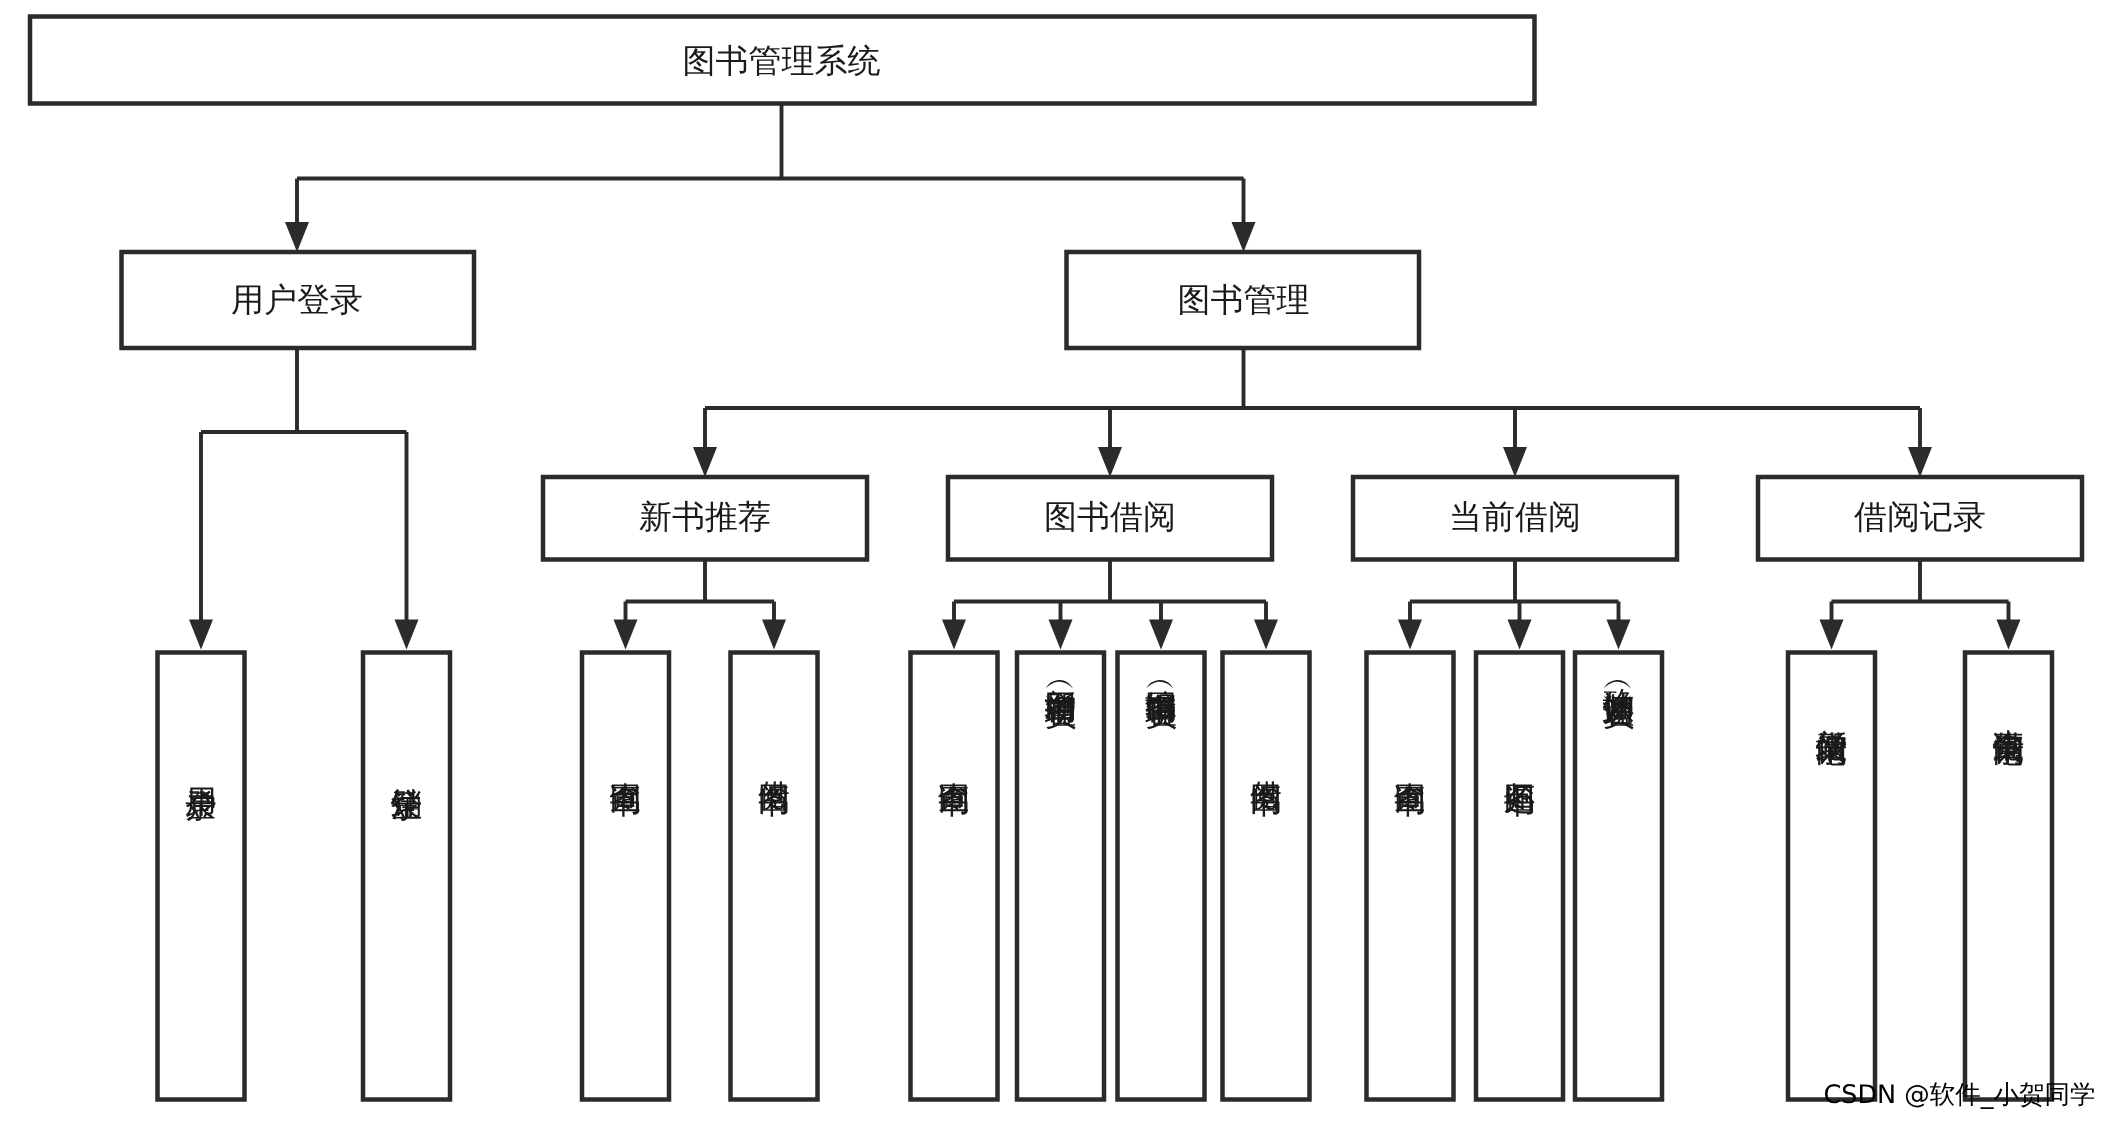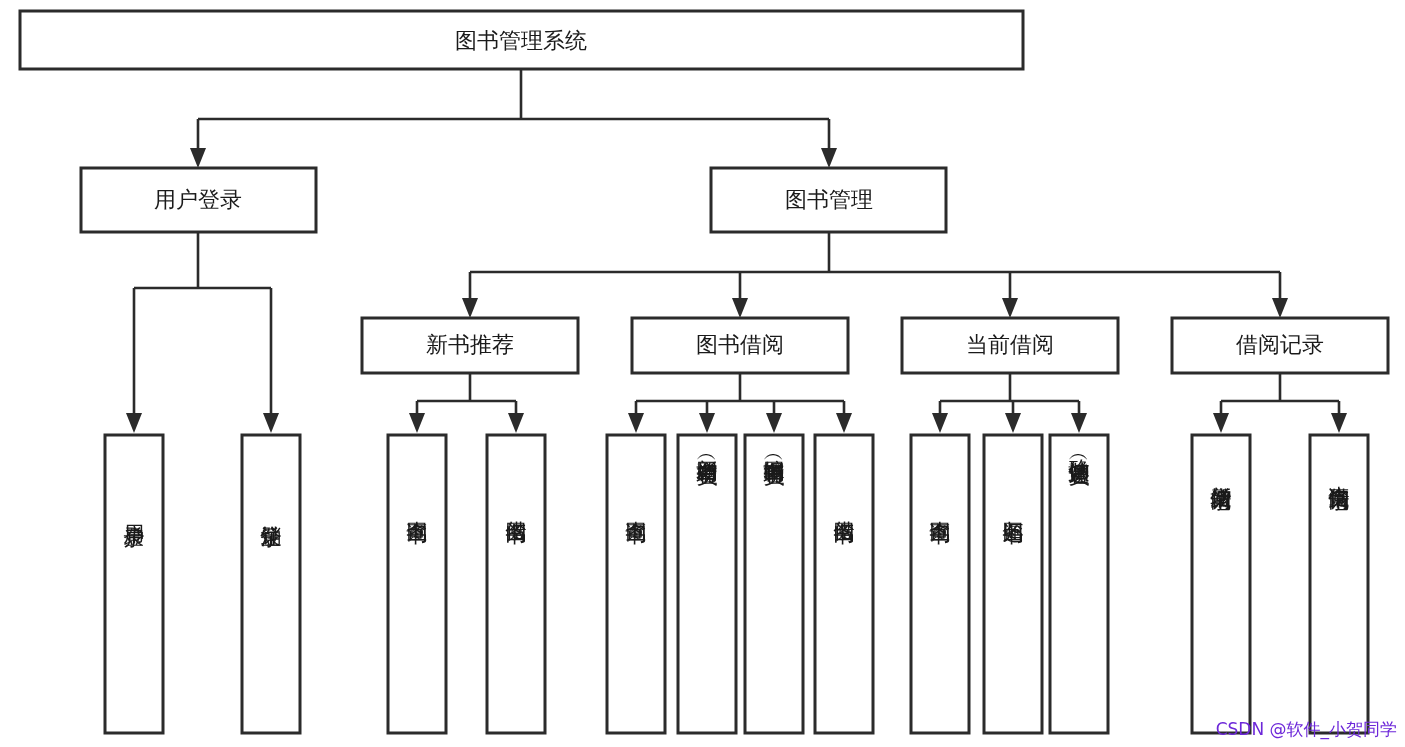--- a/index.html
+++ b/index.html
@@ -51,21 +51,21 @@
   .arrow-head {
     fill: #2b2b2b;
     stroke: none;
   }
   .watermark {
     position: absolute;
     right: 8px;
     bottom: 6px;
     font-family: "DejaVu Sans", "Liberation Sans", sans-serif;
     font-size: 17px;
-    color: #6d28d9;
+    color: #000000;
     white-space: nowrap;
     user-select: none;
   }
 </style>
 </head>
 <body>
 
 <svg id="diagram" viewBox="0 0 1405 747" xmlns="http://www.w3.org/2000/svg">
 
   <defs>

